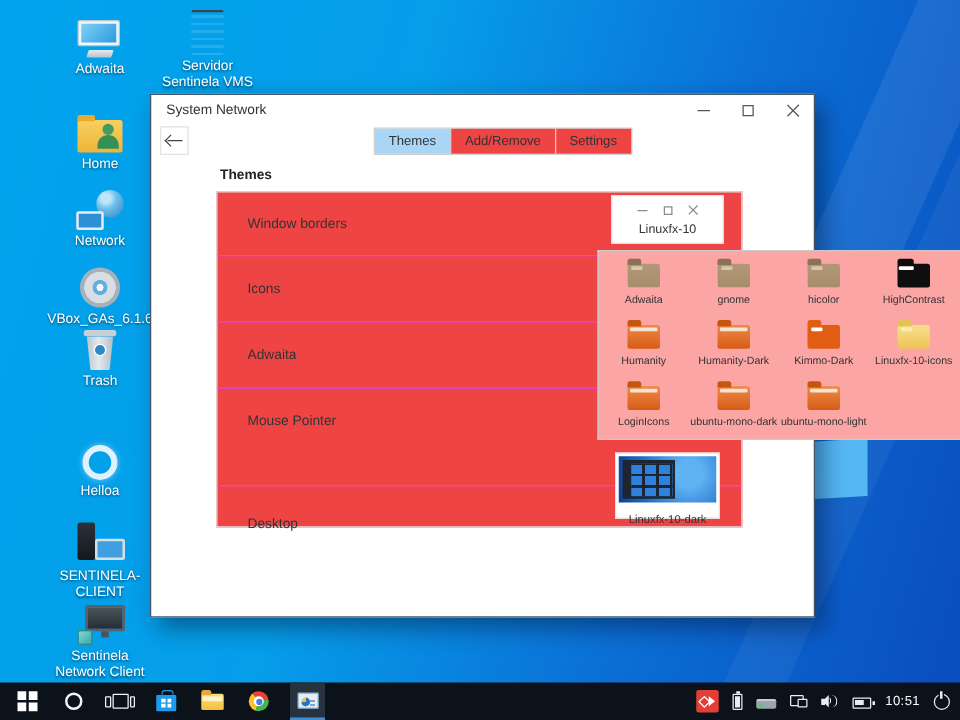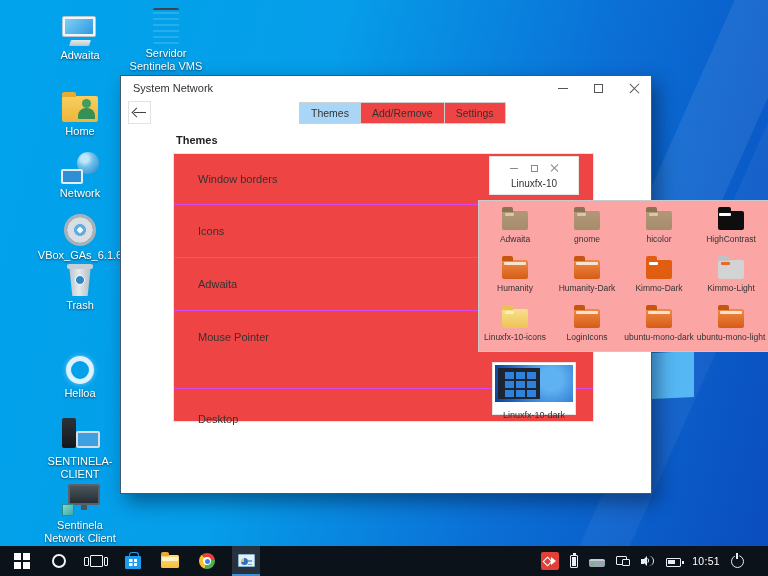--- a/index.html
+++ b/index.html
@@ -147,21 +147,21 @@
     background:conic-gradient(from -40deg, #ea4335 0 120deg, #4caf50 120deg 240deg, #fbc02d 240deg 360deg); }
   .tb-chrome::before { content:""; position:absolute; left:4px; top:4px; width:8px; height:8px; background:#fff; border-radius:50%; }
   .tb-chrome::after { content:""; position:absolute; left:5.5px; top:5.5px; width:5px; height:5px; background:#3b82f0; border-radius:50%; }
   .task-active { width:28px; height:30px; background:#28323f; border-bottom:2px solid #3f8fd6; display:flex; align-items:center; justify-content:center; }
   .tb-settings { position:relative; width:17px; height:13px; background:#e4eef6; border:1px solid #8fb4cf; border-radius:1px; }
   .tb-settings::before { content:""; position:absolute; left:2px; top:3px; width:7px; height:7px; border-radius:50%;
     background:conic-gradient(#2b72c4 0 260deg, #f2c23d 260deg 360deg); }
   .tb-settings::after { content:""; position:absolute; right:1.5px; top:4px; width:4px; height:6px;
     background:repeating-linear-gradient(0deg,#7aa6c8 0 1.5px, transparent 1.5px 3.5px); }
 
-  .tb-right { margin-left:auto; display:flex; align-items:center; gap:11px; padding-right:24px; }
+  .tb-right { margin-left:auto; display:flex; align-items:center; gap:11px; padding-right:8px; }
   .tr-red { position:relative; width:18px; height:18px; background:#e04038; border-radius:2px; }
   .tr-red::before { content:""; position:absolute; left:3px; top:5.5px; width:5px; height:5px; border:1.5px solid #fff; transform:rotate(45deg); }
   .tr-red::after { content:""; position:absolute; right:3px; top:5px; width:0; height:0; border-left:5px solid #fff; border-top:4px solid transparent; border-bottom:4px solid transparent; }
   .tr-batt { position:relative; width:8px; height:13px; border:1.5px solid #e9eef3; border-radius:1px; background:#e9eef3 content-box; padding:1px; }
   .tr-batt::before { content:""; position:absolute; top:-3px; left:1.5px; width:3px; height:2px; background:#e9eef3; }
   .tr-dev { position:relative; width:16px; height:8px; background:#9aa5ae; border-radius:2px; border-top:2px solid #c3ccd3; margin-top:4px; }
   .tr-dev::after { content:""; position:absolute; left:2px; bottom:1.5px; width:2.5px; height:2.5px; border-radius:50%; background:#49d06a; }
   .tr-net { position:relative; width:14px; height:10px; }
   .tr-net::before { content:""; position:absolute; left:0; top:0; width:9px; height:7px; border:1.5px solid #e9eef3; border-radius:1px; }
   .tr-net::after { content:""; position:absolute; right:0; bottom:0; width:6px; height:5px; border:1.5px solid #e9eef3; border-radius:1px; background:#0c1219; }
@@ -342,24 +342,20 @@
     </div>
   <div class="pitem">
       <div class="folder" data-style="orange"></div>
       <span class="plbl">Humanity-Dark</span>
     </div>
   <div class="pitem">
       <div class="folder" data-style="orange-flat"></div>
       <span class="plbl">Kimmo-Dark</span>
     </div>
   <div class="pitem">
-      <div class="folder" data-style="gray"></div>
-      <span class="plbl">Kimmo-Light</span>
-    </div>
-  <div class="pitem">
       <div class="folder" data-style="yellow"></div>
       <span class="plbl">Linuxfx-10-icons</span>
     </div>
   <div class="pitem">
       <div class="folder" data-style="orange"></div>
       <span class="plbl">LoginIcons</span>
     </div>
   <div class="pitem">
       <div class="folder" data-style="orange"></div>
       <span class="plbl">ubuntu-mono-dark</span>

